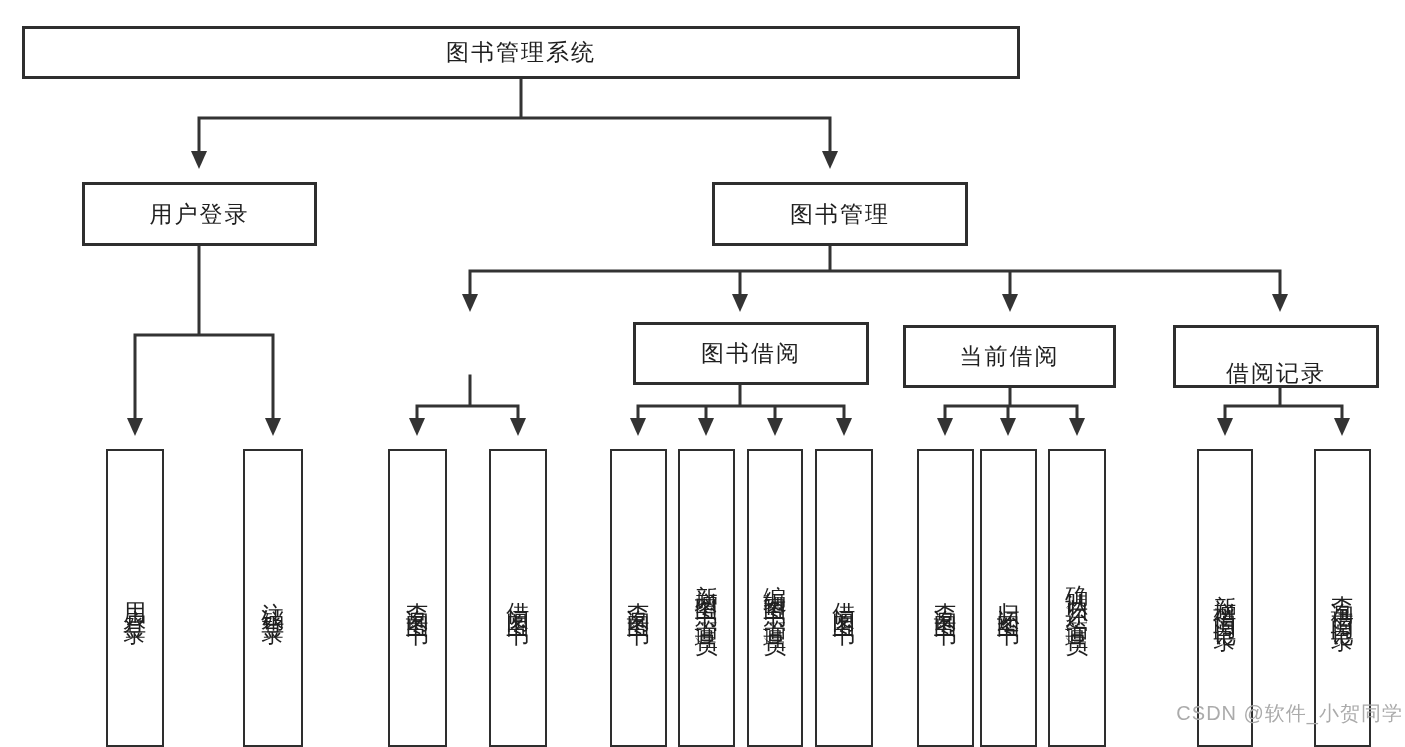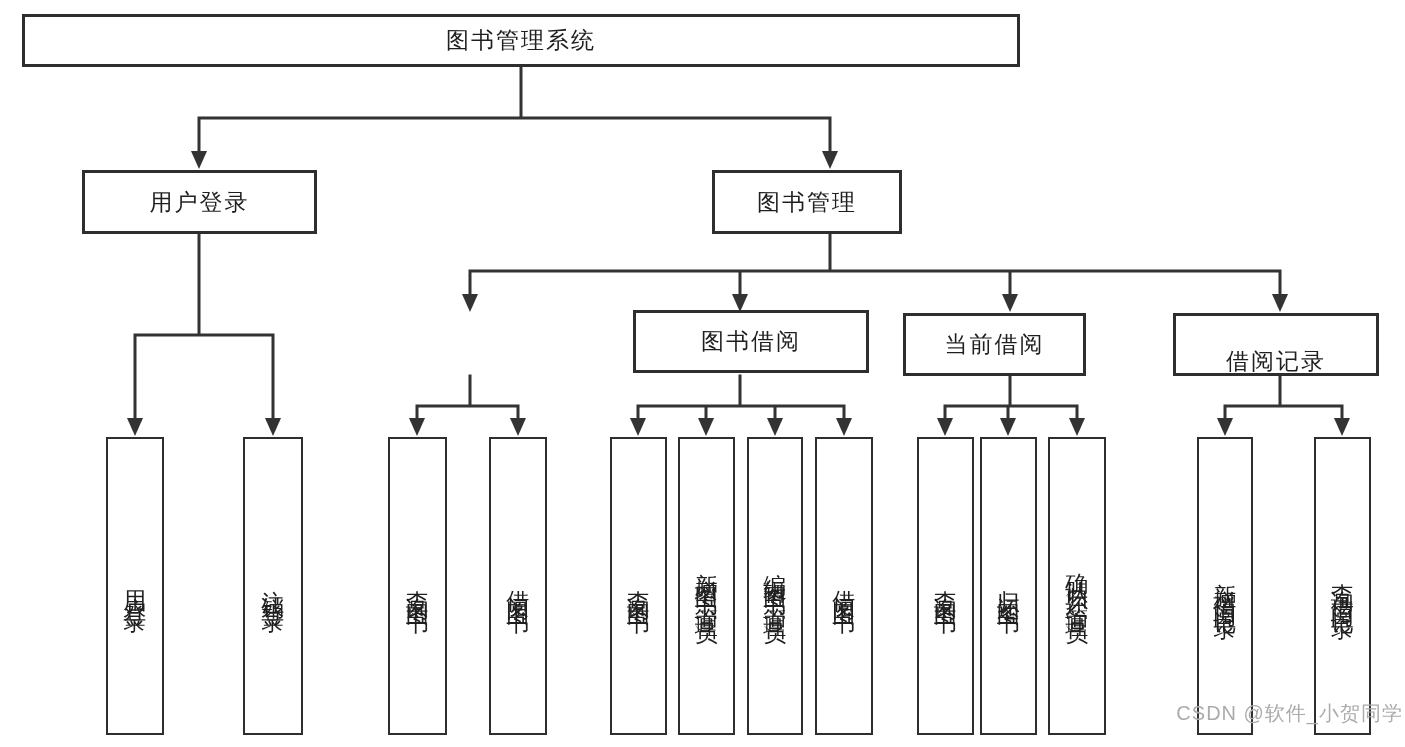--- a/index.html
+++ b/index.html
@@ -39,20 +39,21 @@
     background:var(--bg);
     border:3px solid var(--border);
     display:flex;
     align-items:center;
     justify-content:center;
     color:var(--text);
     font-size:23px;
     letter-spacing:2px;
     text-align:center;
     line-height:1;
+    margin-top:12px;
   }
   .leaf{
     border-width:2.5px;
   }
   .leaf .vtext{
     writing-mode:vertical-rl;
     text-orientation:mixed;
     font-size:23px;
     letter-spacing:7px;
     line-height:1.15;
@@ -104,28 +105,28 @@
     <polygon points="1334,418 1350,418 1342,436"></polygon>
   </svg>
 
   <div class="node" style="left:22px;top:14px;width:998px;height:53px;">
     <span class="hlabel">图书管理系统</span>
   </div>
 
   <div class="node" style="left:82px;top:170px;width:235px;height:64px;">
     <span class="hlabel">用户登录</span>
   </div>
-  <div class="node" style="left:712px;top:170px;width:190px;height:64px;">
+  <div class="node" style="left:712px;top:170px;width:256px;height:64px;">
     <span class="hlabel">图书管理</span>
   </div>
 
   <div class="node" style="left:633px;top:310px;width:236px;height:63px;">
     <span class="hlabel">图书借阅</span>
   </div>
-  <div class="node" style="left:903px;top:313px;width:183px;height:63px;">
+  <div class="node" style="left:903px;top:313px;width:213px;height:63px;">
     <span class="hlabel">当前借阅</span>
   </div>
   <div class="node" style="left:1173px;top:313px;width:206px;height:63px;align-items:flex-end;">
     <span class="hlabel">借阅记录</span>
   </div>
 
   <div class="node leaf" style="left:106px;top:437px;width:58px;height:298px;">
     <span class="vtext">用户登录</span>
   </div>
   <div class="node leaf" style="left:243px;top:437px;width:60px;height:298px;">

